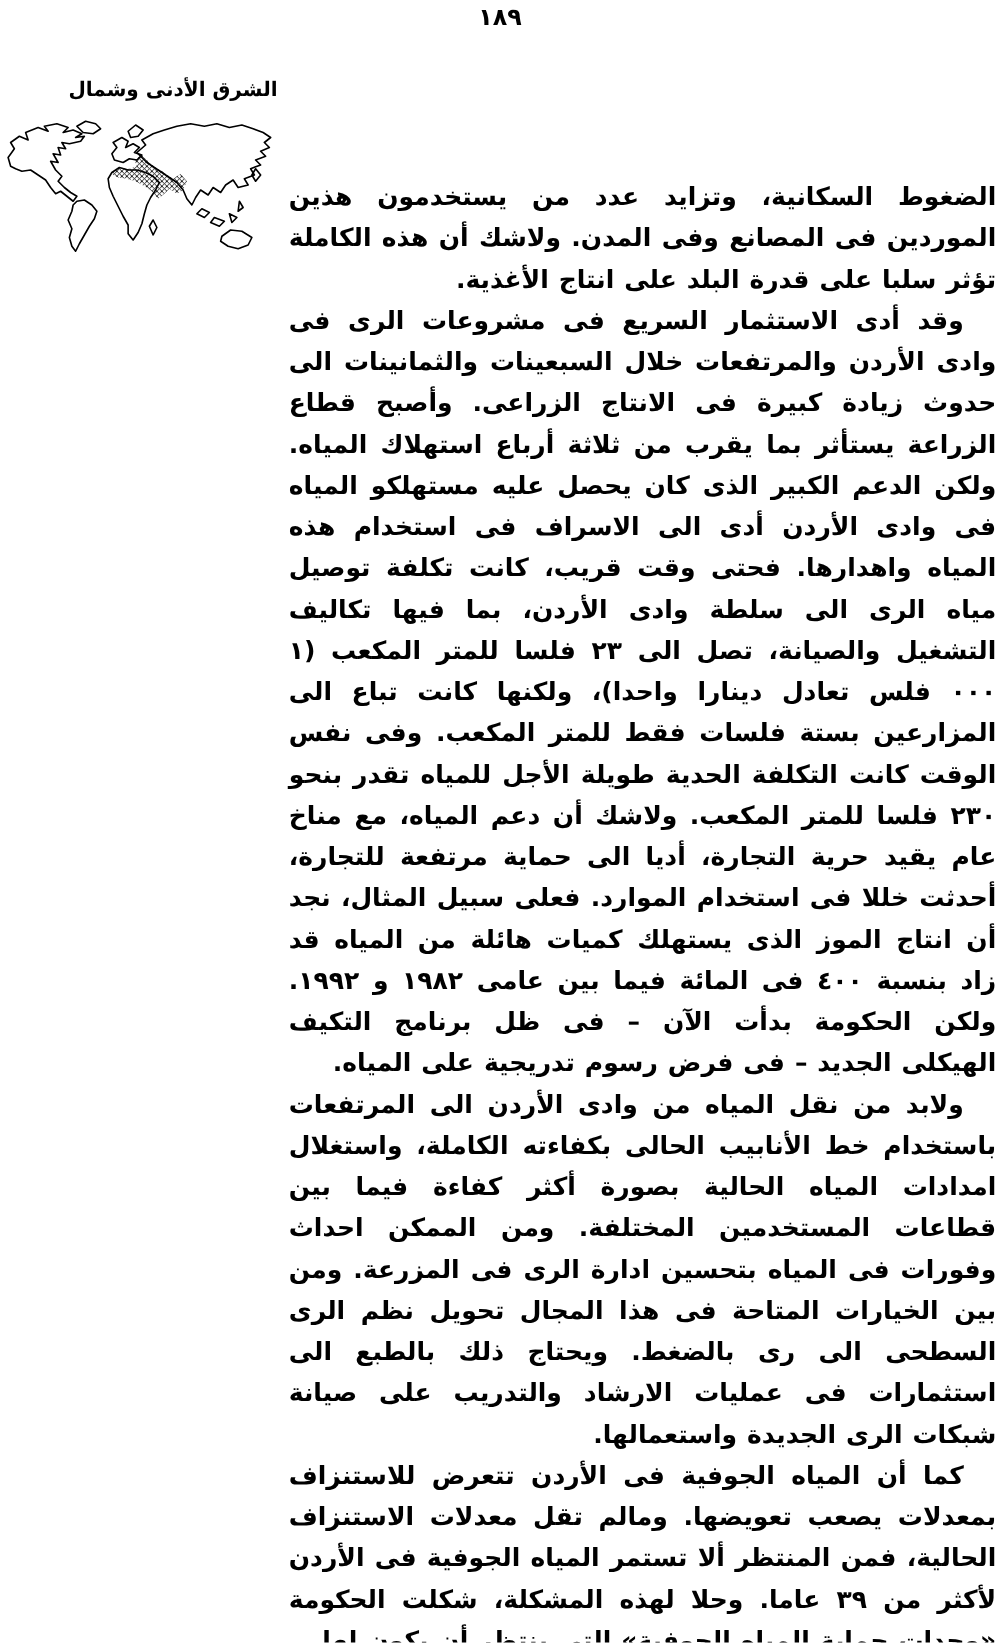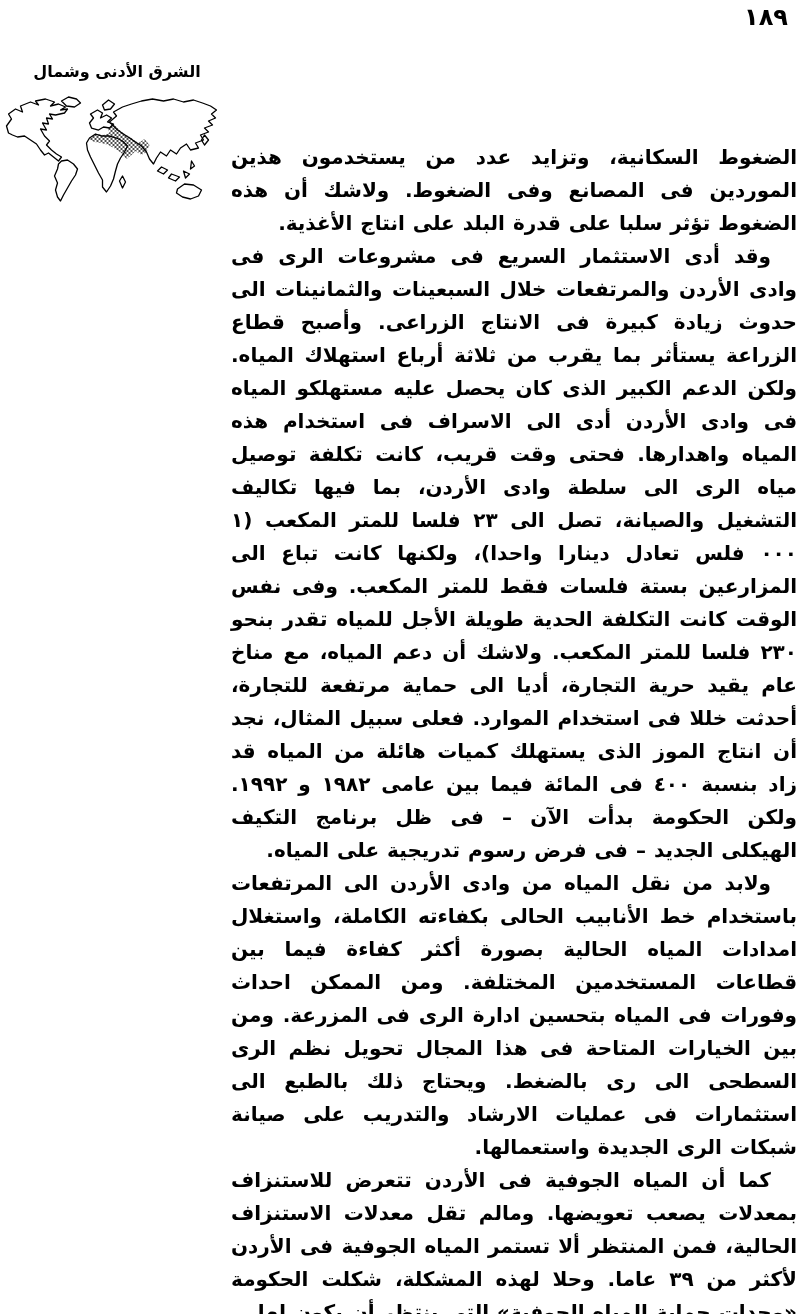--- a/index.html
+++ b/index.html
@@ -12,36 +12,36 @@
     height: 1314px;
     position: relative;
     overflow: hidden;
     font-family: "DejaVu Sans", sans-serif;
     color: #000000;
   }
   .page-number {
     position: absolute;
     top: 3px;
     left: 0;
-    right: 12px;
-    text-align: right;
-    font-size: 24px;
+    right: 0;
+    text-align: center;
+    font-size: 19px;
     font-weight: bold;
     letter-spacing: 2px;
     direction: rtl;
   }
   .figure {
     position: absolute;
     left: 0;
     top: 62px;
     width: 222px;
   }
   .figure-caption {
     direction: rtl;
-    text-align: center;
+    text-align: right;
     font-weight: bold;
     font-size: 16px;
     padding-left: 12px;
   }
   .figure-caption .cap-line {
     display: block;
   }
   .figure-caption .cap-line + .cap-line {
     margin-top: 17px;
   }
@@ -115,17 +115,17 @@
         <path d="M178 78 L184 81 L180 85 Z"></path>
         <path d="M186 68 L189 73 L185 76 Z"></path>
 
         <path d="M172 96 L179 91 L188 92 L196 97 L193 103 L185 106 L177 104 L171 100 Z"></path>
       </g>
     </svg>
   </div>
 </figure>
 
 <main class="article">
-  <p>الضغوط السكانية، وتزايد عدد من يستخدمون هذين الموردين فى المصانع وفى الضغوط. ولاشك أن هذه الضغوط تؤثر سلبا على قدرة البلد على انتاج الأغذية.</p>
+  <p>الضغوط السكانية، وتزايد عدد من يستخدمون هذين الموردين فى المصانع وفى المدن. ولاشك أن هذه الكاملة تؤثر سلبا على قدرة البلد على انتاج الأغذية.</p>
   <p class="indent">وقد أدى الاستثمار السريع فى مشروعات الرى فى وادى الأردن والمرتفعات خلال السبعينات والثمانينات الى حدوث زيادة كبيرة فى الانتاج الزراعى. وأصبح قطاع الزراعة يستأثر بما يقرب من ثلاثة أرباع استهلاك المياه. ولكن الدعم الكبير الذى كان يحصل عليه مستهلكو المياه فى وادى الأردن أدى الى الاسراف فى استخدام هذه المياه واهدارها. فحتى وقت قريب، كانت تكلفة توصيل مياه الرى الى سلطة وادى الأردن، بما فيها تكاليف التشغيل والصيانة، تصل الى ٢٣ فلسا للمتر المكعب (١ ٠٠٠ فلس تعادل دينارا واحدا)، ولكنها كانت تباع الى المزارعين بستة فلسات فقط للمتر المكعب. وفى نفس الوقت كانت التكلفة الحدية طويلة الأجل للمياه تقدر بنحو ٢٣٠ فلسا للمتر المكعب. ولاشك أن دعم المياه، مع مناخ عام يقيد حرية التجارة، أديا الى حماية مرتفعة للتجارة، أحدثت خللا فى استخدام الموارد. فعلى سبيل المثال، نجد أن انتاج الموز الذى يستهلك كميات هائلة من المياه قد زاد بنسبة ٤٠٠ فى المائة فيما بين عامى ١٩٨٢ و ١٩٩٢. ولكن الحكومة بدأت الآن – فى ظل برنامج التكيف الهيكلى الجديد – فى فرض رسوم تدريجية على المياه.</p>
   <p class="indent">ولابد من نقل المياه من وادى الأردن الى المرتفعات باستخدام خط الأنابيب الحالى بكفاءته الكاملة، واستغلال امدادات المياه الحالية بصورة أكثر كفاءة فيما بين قطاعات المستخدمين المختلفة. ومن الممكن احداث وفورات فى المياه بتحسين ادارة الرى فى المزرعة. ومن بين الخيارات المتاحة فى هذا المجال تحويل نظم الرى السطحى الى رى بالضغط. ويحتاج ذلك بالطبع الى استثمارات فى عمليات الارشاد والتدريب على صيانة شبكات الرى الجديدة واستعمالها.</p>
   <p class="indent">كما أن المياه الجوفية فى الأردن تتعرض للاستنزاف بمعدلات يصعب تعويضها. ومالم تقل معدلات الاستنزاف الحالية، فمن المنتظر ألا تستمر المياه الجوفية فى الأردن لأكثر من ٣٩ عاما. وحلا لهذه المشكلة، شكلت الحكومة «وحدات حماية المياه الجوفية» التى ينتظر أن يكون لها</p>
 </main>
 
 </body></html>

